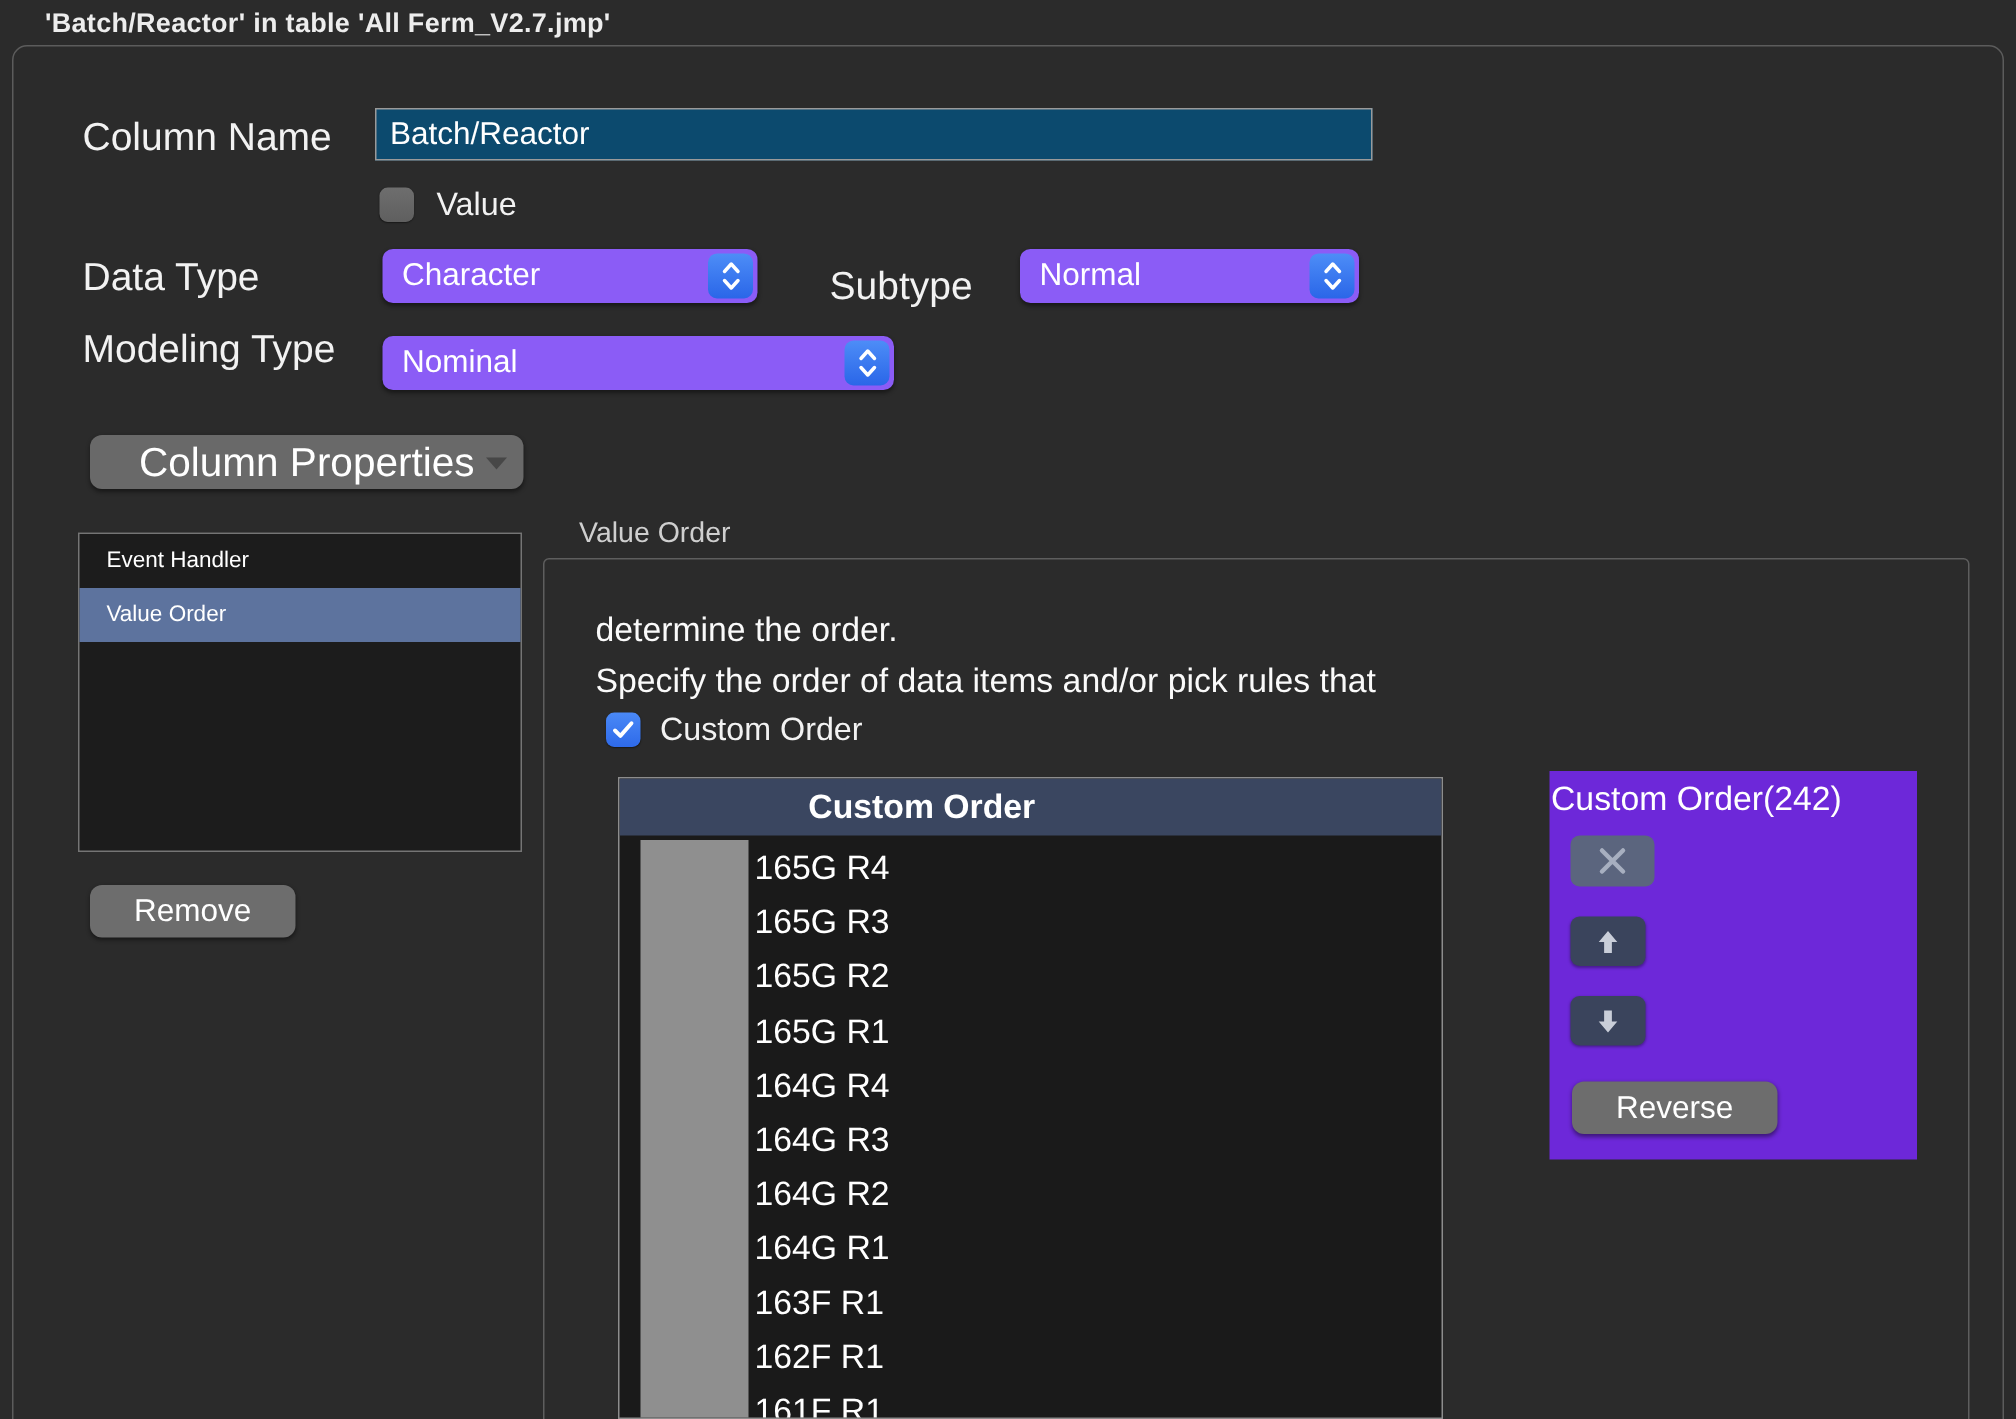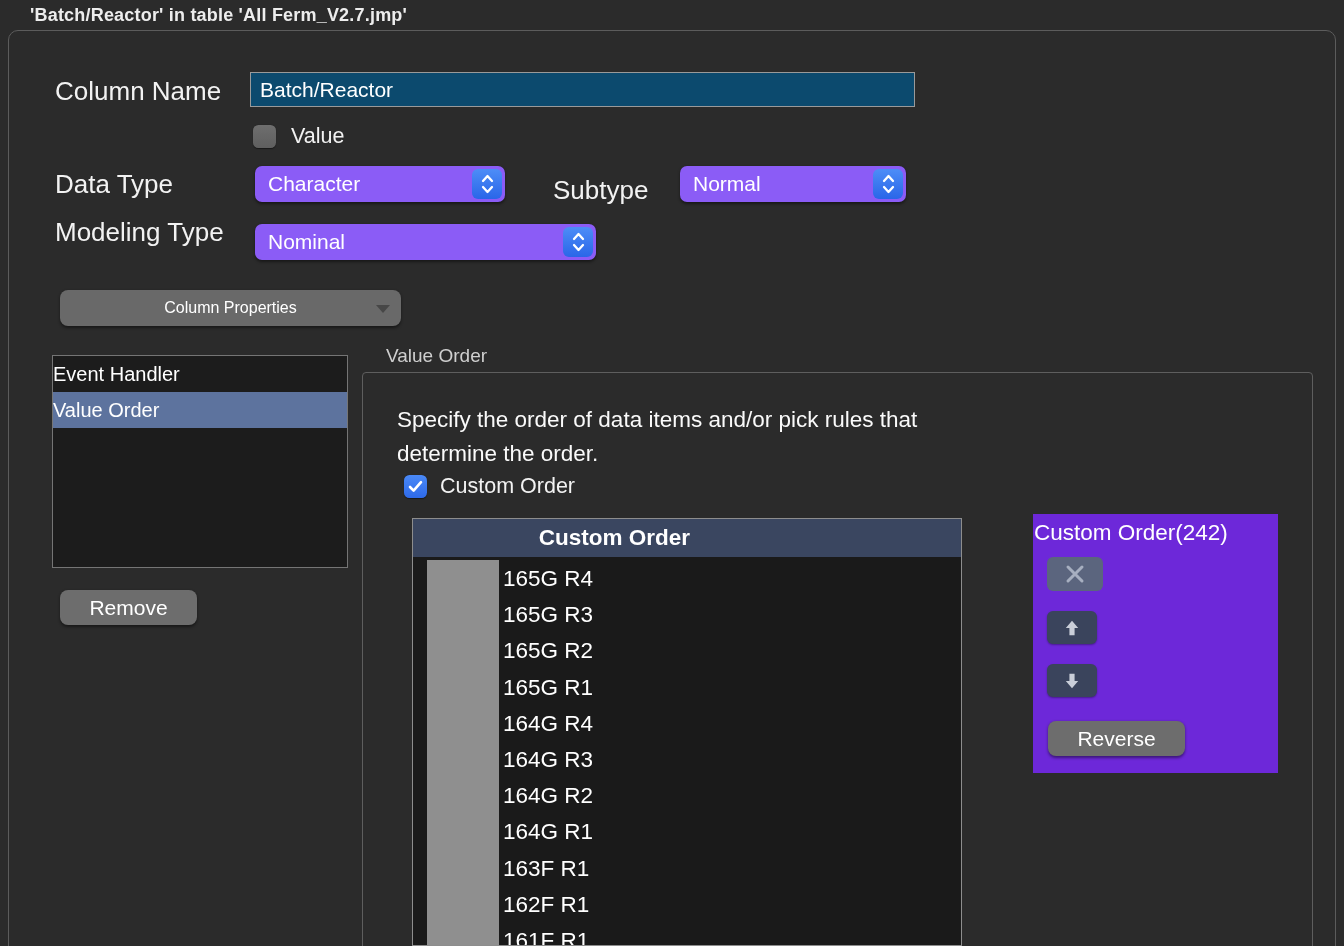--- a/index.html
+++ b/index.html
@@ -58,41 +58,41 @@
   }
   .popup .stepper {
     position: absolute; right: 3px; top: 3px;
     width: 30px; height: 30px; border-radius: 6px;
     background: linear-gradient(#4d8df7, #2a66e8);
     display: flex; align-items: center; justify-content: center;
   }
 
   
   .col-props-btn {
-    left: 60px; top: 290px; width: 341px; height: 36px;
+    left: 60px; top: 290px; width: 289px; height: 36px;
     background: #696969; border-radius: 8px;
     box-shadow: 0 1.5px 3px rgba(0,0,0,.45);
     display: flex; align-items: center; justify-content: center;
-    font-size: 16px; color: #fff;
+    font-size: 27px; color: #fff;
   }
   .col-props-btn .disclosure {
     position: absolute; right: 11px; top: 15px;
     width: 0; height: 0;
     border-left: 7px solid transparent; border-right: 7px solid transparent;
     border-top: 8px solid #474747;
   }
 
   
   .prop-list {
     left: 52px; top: 355px; width: 296px; height: 213px;
     background: #1c1c1c; border: 1.5px solid #757575;
   }
   .prop-item {
     height: 36px; line-height: 36px;
-    padding-left: 0; font-size: 20px; color: #fff;
+    padding-left: 18px; font-size: 15px; color: #fff;
     white-space: nowrap; overflow: hidden;
   }
   .prop-item.selected { background: #5d739e; }
 
   
   .push-btn {
     background: #6d6d6d; border-radius: 8px;
     box-shadow: 0 1.5px 3px rgba(0,0,0,.45);
     display: flex; align-items: center; justify-content: center;
     font-size: 21px; color: #fff;
@@ -205,22 +205,22 @@
   <div class="prop-item">Event Handler</div>
   <div class="prop-item selected">Value Order</div>
 </div>
 
 <div class="abs push-btn" style="left:60px; top:590px; width:137px; height:35px;">Remove</div>
 
 <div class="abs group-title">Value Order</div>
 <div class="abs group-box"></div>
 
 <div class="abs description">
+  <div>determine the order.</div>
   <div>Specify the order of data items and/or pick rules that</div>
-  <div>determine the order.</div>
 </div>
 
 <div class="abs checkbox checked" style="left:404px; top:475px;">
   <svg width="15" height="13" viewBox="0 0 15 13">
       <path d="M2 7 L5.6 10.6 L13 2.2" stroke="#fff" stroke-width="2.6" fill="none" stroke-linecap="round" stroke-linejoin="round"></path>
     </svg>
 </div>
 <div class="abs checkbox-label" style="left:440px; top:474px;">Custom Order</div>
 
 <div class="abs custom-list">

